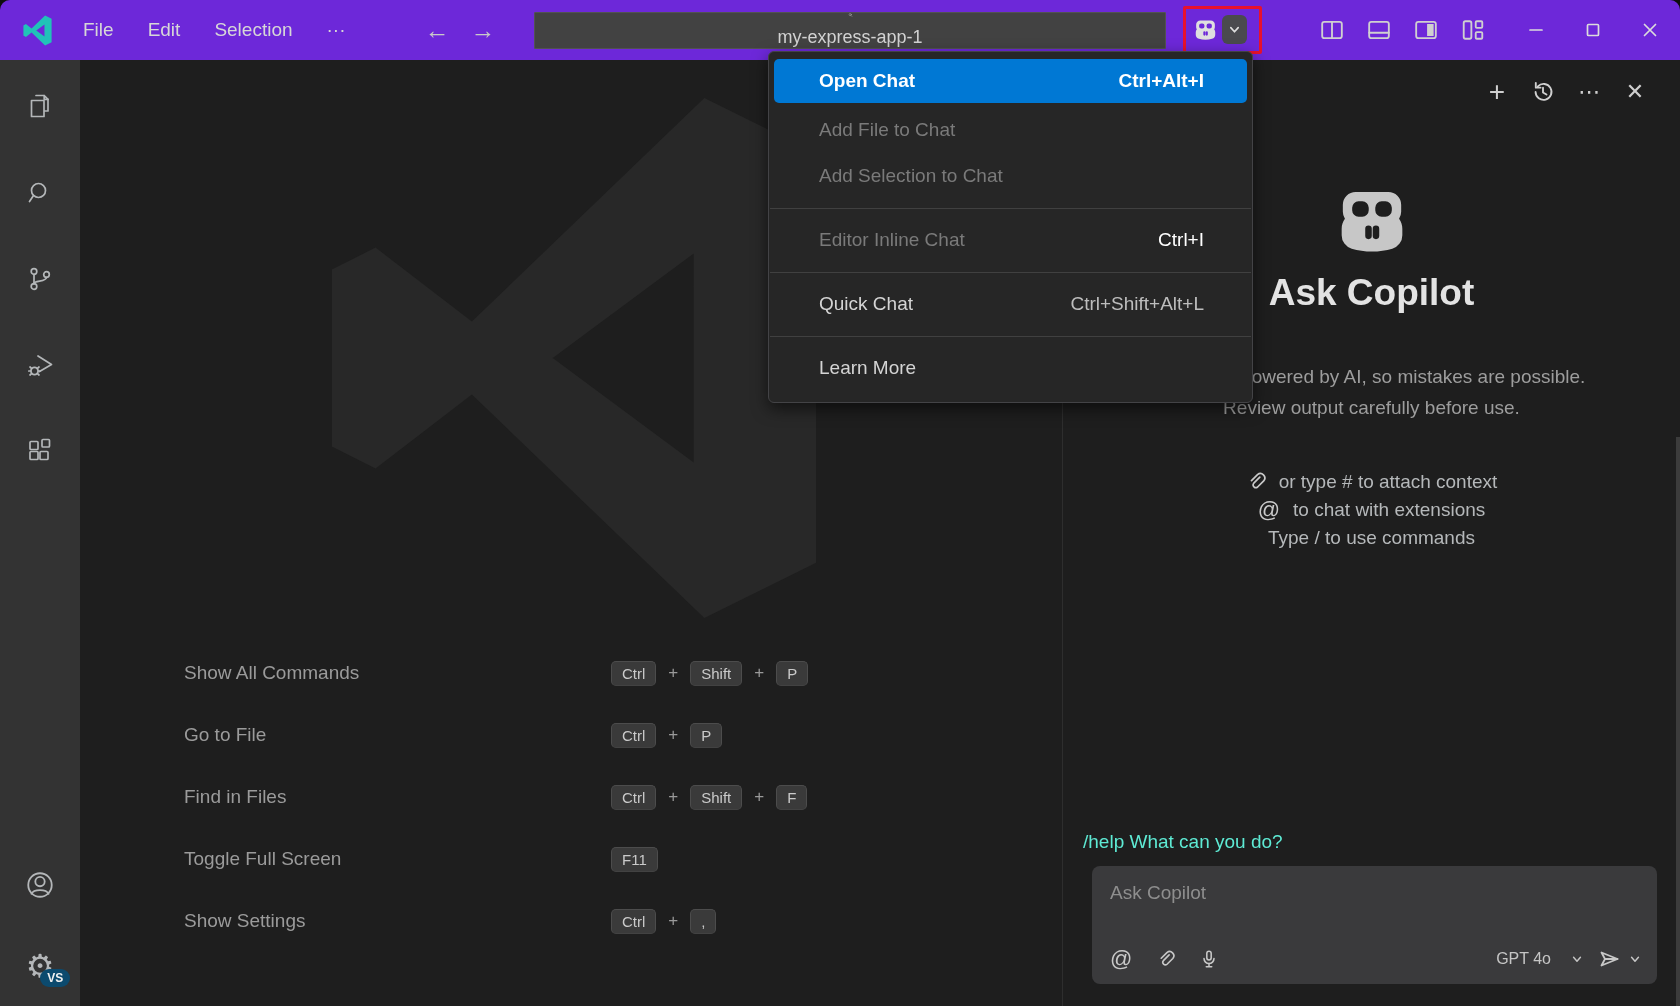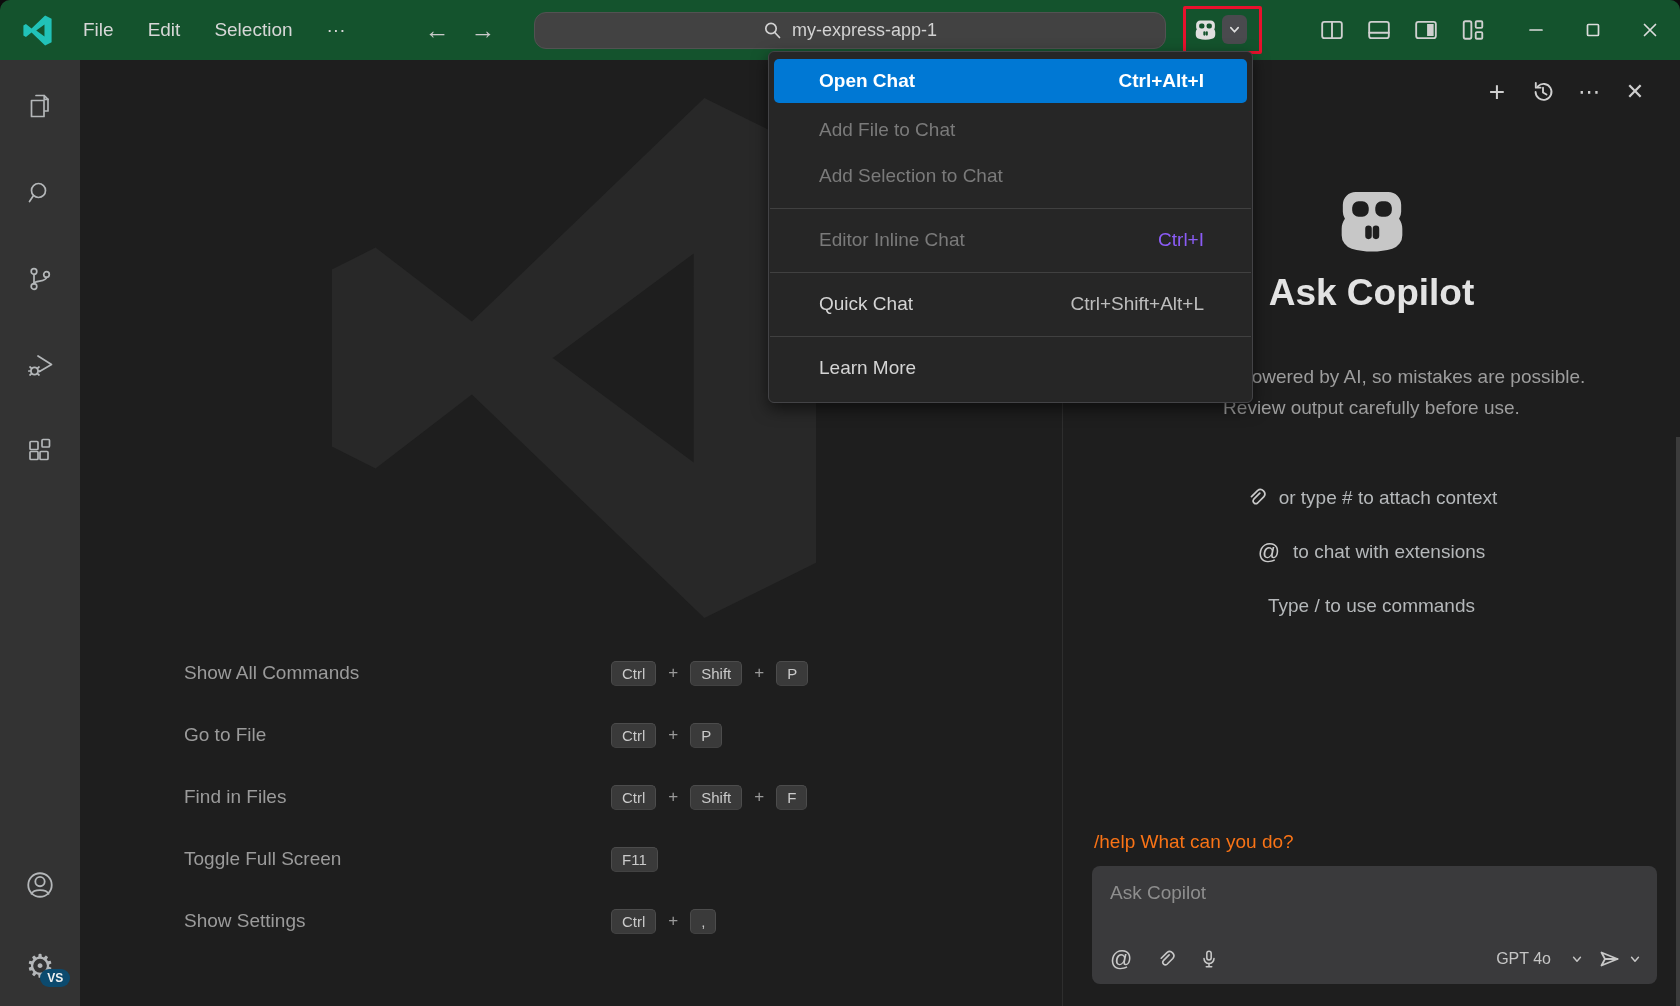--- a/index.html
+++ b/index.html
@@ -2,32 +2,32 @@
 <html><head>
 <meta charset="utf-8">
 <style>
   * { box-sizing: border-box; margin: 0; padding: 0; }
   html, body { width: 1680px; height: 1006px; overflow: hidden; background: #0d0d0d; }
   body { font-family: "Liberation Sans", "DejaVu Sans", sans-serif; }
   .screen { position: relative; width: 1680px; height: 1006px; background: #1e1e1e;
             border-radius: 10px 10px 0 0; overflow: hidden; }
 
   
-  .titlebar { position: absolute; left: 0; top: 0; width: 1680px; height: 60px; background: #14532d; }
+  .titlebar { position: absolute; left: 0; top: 0; width: 1680px; height: 60px; background: #6d28d9; }
   .tb-logo { position: absolute; left: 22px; top: 15px; width: 31px; height: 31px; }
   .tb-menus { position: absolute; left: 68px; top: 0; height: 60px; display: flex; align-items: center; gap: 4px;
               color: #d7d7d7; font-size: 19px; }
   .tb-menu-item { padding: 5px 15px; border-radius: 6px; cursor: default; }
   .tb-nav { position: absolute; left: 424px; top: 0; height: 60px; display: flex; align-items: center; gap: 20px;
             color: #c9c9c9; font-size: 25px; }
   .tb-nav span { width: 26px; text-align: center; }
   .command-center { position: absolute; left: 534px; top: 12px; width: 632px; height: 37px;
-                    background: #424242; border: 1px solid #525252; border-radius: 12px;
+                    background: #424242; border: 1px solid #525252; border-radius: 1px;
                     display: flex; align-items: center; justify-content: center; gap: 10px;
-                    color: #d2d2d2; font-size: 18px; }
+                    color: #d2d2d2; font-size: 18px; flex-direction: column; }
   .copilot-btn { position: absolute; left: 1192px; top: 15px; display: flex; align-items: center; gap: 3px; color: #dfdfdf; }
   .copilot-chevron { width: 25px; height: 29px; background: #4a4a4e; border-radius: 6px;
                      display: flex; align-items: center; justify-content: center; }
   .anno-red-box { position: absolute; left: 1183px; top: 6px; width: 79px; height: 48px;
                   border: 3px solid #e8112d; border-radius: 2px; pointer-events: none; }
   .tb-layout { position: absolute; left: 1319px; top: 0; height: 60px; display: flex; align-items: center; gap: 21px; }
   .tb-layout .ic, .tb-win .ic { width: 26px; height: 26px; display: flex; align-items: center; justify-content: center; }
   .tb-win { position: absolute; left: 1522px; top: 0; height: 60px; display: flex; align-items: center; gap: 29px; }
   .tb-win .ic { width: 28px; height: 28px; }
 
@@ -62,46 +62,46 @@
   .chatpanel { width: 618px; flex: none; position: relative; background: #1e1e1e; border-left: 1px solid #2e2e2e; }
   .cp-header { position: absolute; top: 18px; left: 420px; display: flex; gap: 18px; align-items: center; }
   .cp-hicon { width: 28px; height: 28px; display: flex; align-items: center; justify-content: center;
               color: #cfcfcf; font-size: 22px; }
   .cp-hicon.plus-g { font-size: 28px; font-weight: 300; }
   .big-copilot { position: absolute; top: 118px; left: 0; right: 0; text-align: center; color: #c7c7c7; }
   .hero-title { position: absolute; top: 212px; left: 0; right: 0; text-align: center;
                 font-size: 37px; font-weight: 700; color: #e3e3e3; }
   .hero-caption { position: absolute; top: 301px; left: 0; right: 0; text-align: center;
                   font-size: 19px; line-height: 31px; color: #9d9d9d; }
-  .hints { position: absolute; top: 424px; left: 0; right: 0; display: flex; flex-direction: column;
-           gap: 26px; align-items: center; }
+  .hints { position: absolute; top: 408px; left: 0; right: 0; display: flex; flex-direction: column;
+           align-items: center; }
   .hint-row { height: 28px; display: flex; align-items: center; gap: 13px; color: #b5b8ba; font-size: 19px; }
   .hint-ic { color: #c9c9c9; display: flex; align-items: center; font-size: 22px; }
-  .help-link { position: absolute; left: 31px; top: 771px; color: #f97316; font-size: 19px; cursor: pointer; }
+  .help-link { position: absolute; left: 20px; top: 771px; color: #5eead4; font-size: 19px; cursor: pointer; }
   .chat-input { position: absolute; left: 29px; top: 806px; width: 565px; height: 118px;
                 background: #3a3a3c; border-radius: 8px; }
   .ci-placeholder { position: absolute; left: 18px; top: 16px; color: #8e8e8e; font-size: 19px; }
   .ci-toolbar { position: absolute; left: 18px; right: 16px; bottom: 13px; display: flex; align-items: center; }
   .ci-left { display: flex; align-items: center; gap: 24px; color: #c8c8c8; }
   .ci-right { margin-left: auto; display: flex; align-items: center; gap: 14px; color: #c8c8c8; }
   .model-pick { display: flex; align-items: center; gap: 20px; color: #c5c5c5; font-size: 16px; }
   .at-glyph { font-size: 22px; line-height: 22px; }
   .scroll-strip { position: absolute; right: 0; top: 377px; width: 4px; height: 569px; background: #3c3c3c; }
 
   
   .dropdown { position: absolute; left: 768px; top: 51px; width: 485px; height: 352px; z-index: 20;
               background: #262626; border: 1px solid #434346; border-radius: 6px;
               box-shadow: 0 6px 16px rgba(0,0,0,.55); padding-top: 7px; }
   .mi { height: 46px; display: flex; align-items: center; padding: 0 48px 0 50px; font-size: 19px; color: #d4d4d4; }
   .mi .sc { margin-left: auto; color: #bdbdbd; }
   .mi.selected { height: 44px; margin: 0 5px 4px 5px; border-radius: 5px; background: #0078d4; color: #ffffff;
                  padding: 0 43px 0 45px; font-weight: bold; }
   .mi.selected .sc { color: #ffffff; }
   .mi.disabled { color: #7a7a7a; }
-  .mi.disabled .sc { color: #8b5cf6; }
+  .mi.disabled .sc { color: #ffffff; }
   .msep { height: 1px; background: #404040; margin: 9px 1px 8px 1px; }
 
   svg { display: block; }
   .stroke-ic { stroke: currentColor; fill: none; stroke-width: 1.7; stroke-linecap: round; stroke-linejoin: round; }
 </style>
 </head>
 <body>
 
 <div class="screen">
 

